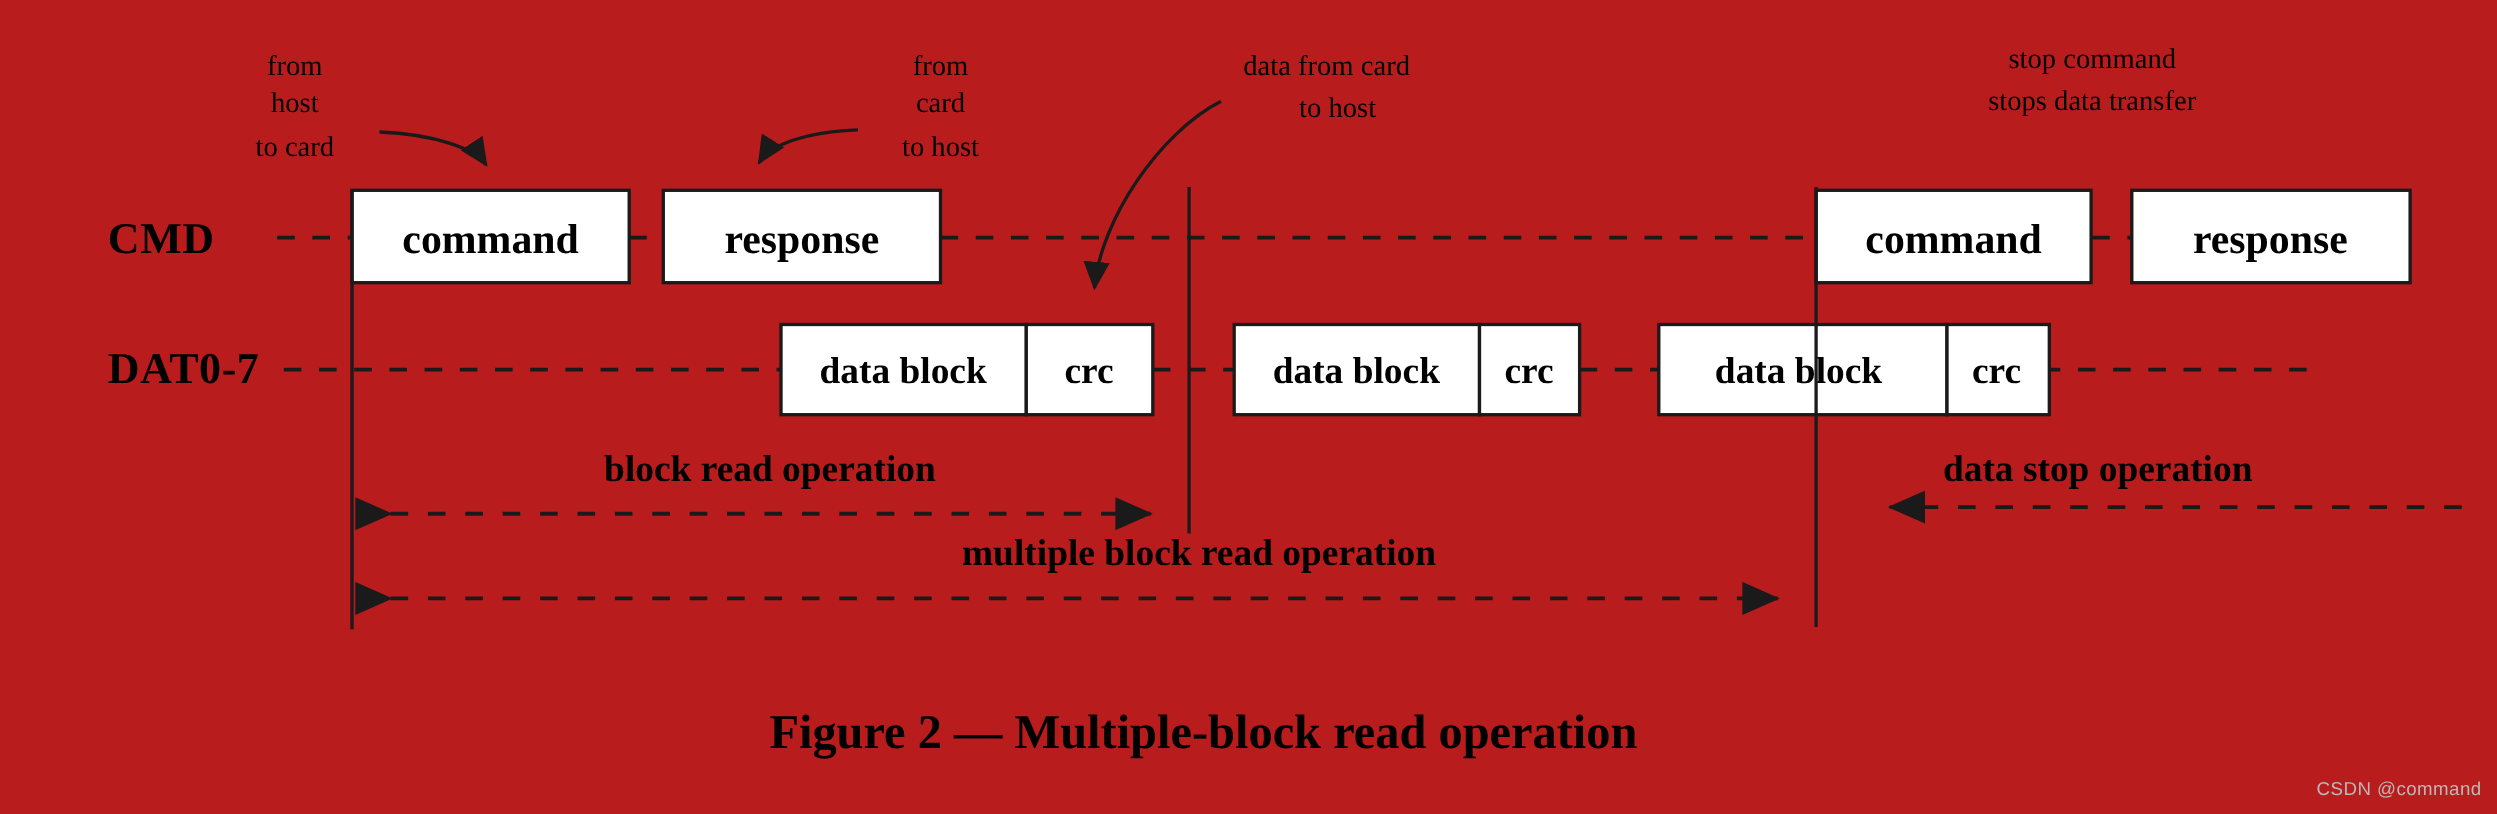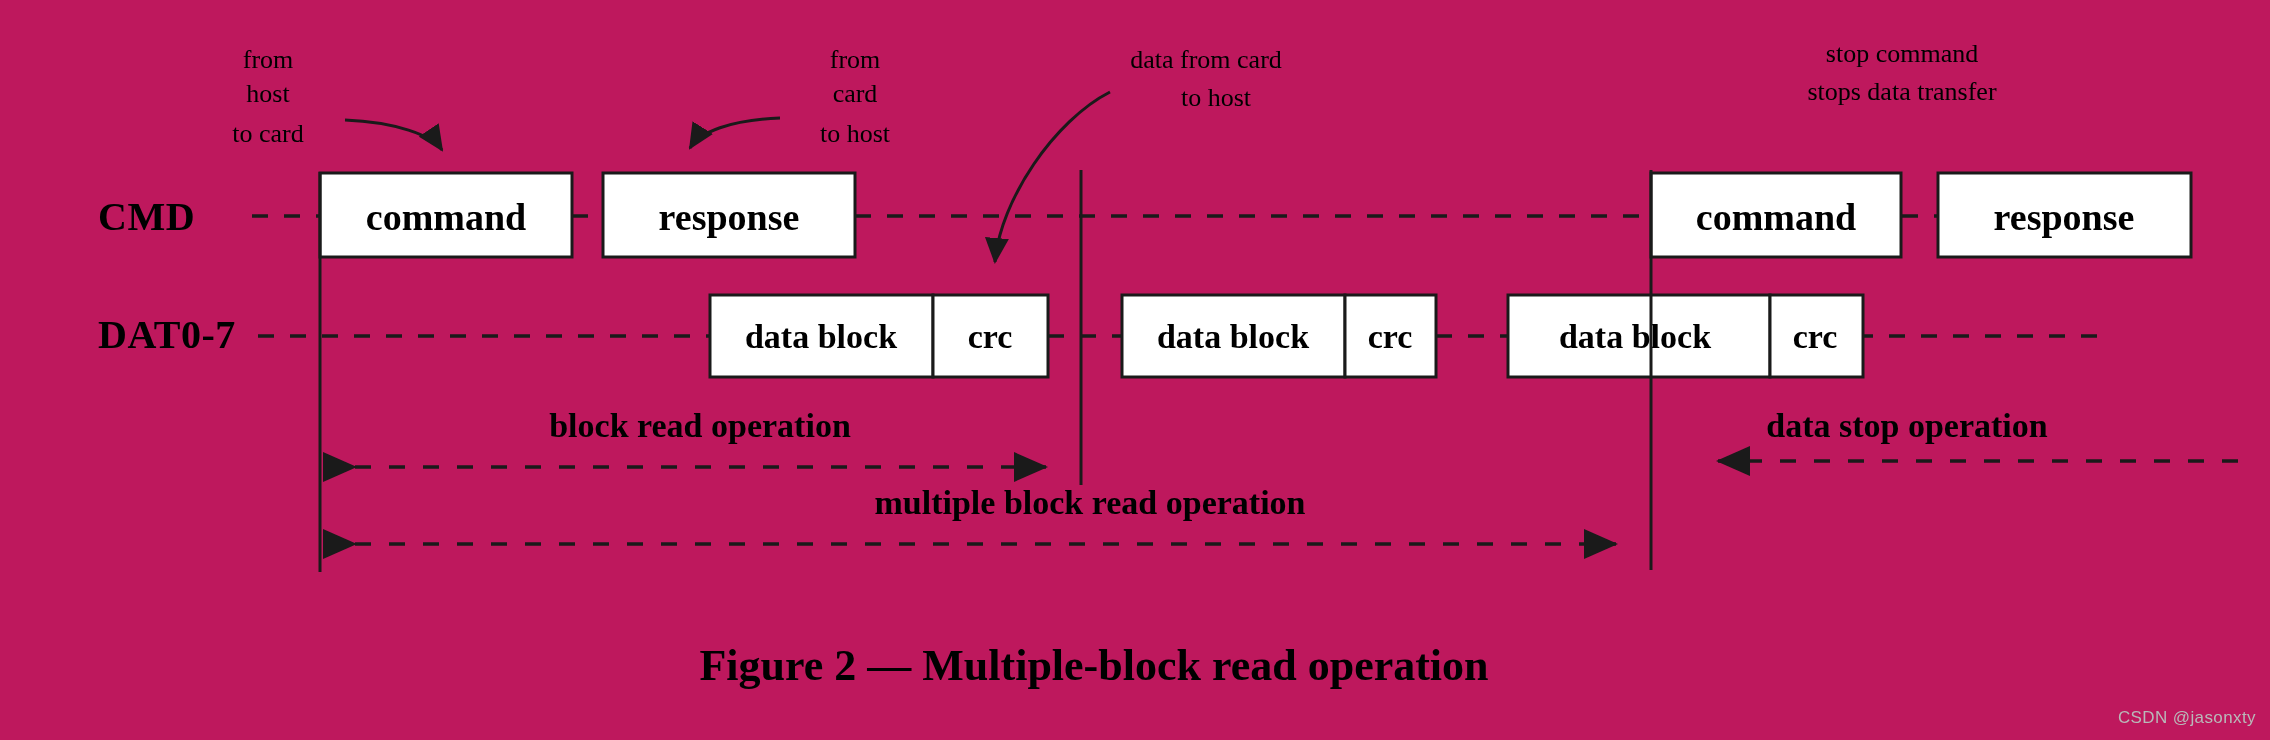--- a/index.html
+++ b/index.html
@@ -7,21 +7,21 @@
     padding: 0;
     background: #ffffff;
   }
   body {
     font-family: "Liberation Serif", "DejaVu Serif", serif;
   }
   #figure-root {
     position: relative;
     width: 2270px;
     height: 740px;
-    background: #be185d;
+    background: #b91c1c;
     overflow: hidden;
   }
   #figure-svg {
     position: absolute;
     left: 0;
     top: 0;
     width: 2270px;
     height: 740px;
     display: block;
   }
@@ -210,15 +210,15 @@
     <text class="lbl span-label" x="1090" y="514" text-anchor="middle">multiple block read operation</text>
     <line class="span-line" x1="355" y1="544" x2="1616" y2="544" marker-start="url(#arrowBig)" marker-end="url(#arrowBig)"></line>
 
     <text class="lbl span-label" x="1907" y="437" text-anchor="middle">data stop operation</text>
     <line class="span-line" x1="2238" y1="461" x2="1718" y2="461" marker-end="url(#arrowBig)"></line>
 
     <text class="lbl caption" x="1094" y="680" text-anchor="middle">Figure 2 — Multiple-block read operation</text>
 
   </svg>
 
-  <div class="watermark">CSDN @jasonxty</div>
+  <div class="watermark">CSDN @command</div>
 
 </div>
 
 </body></html>

